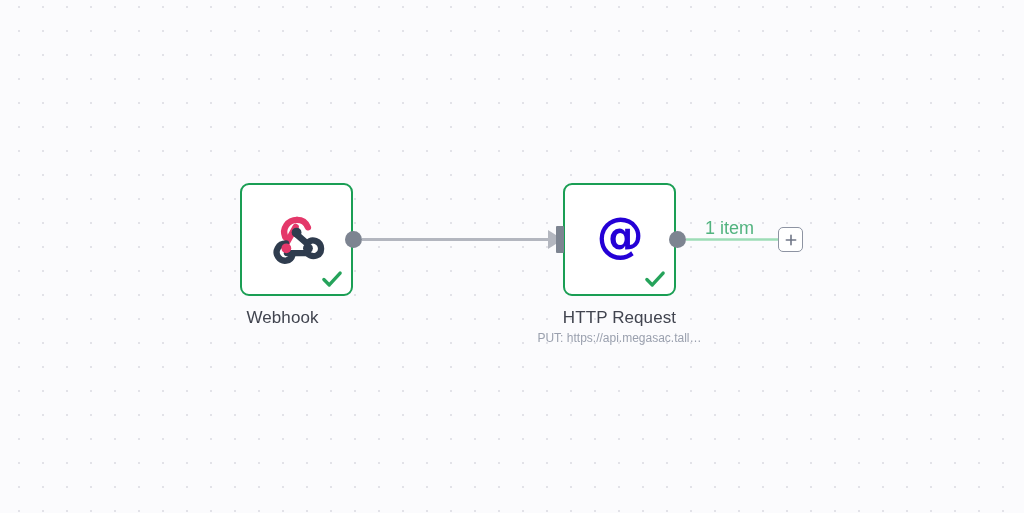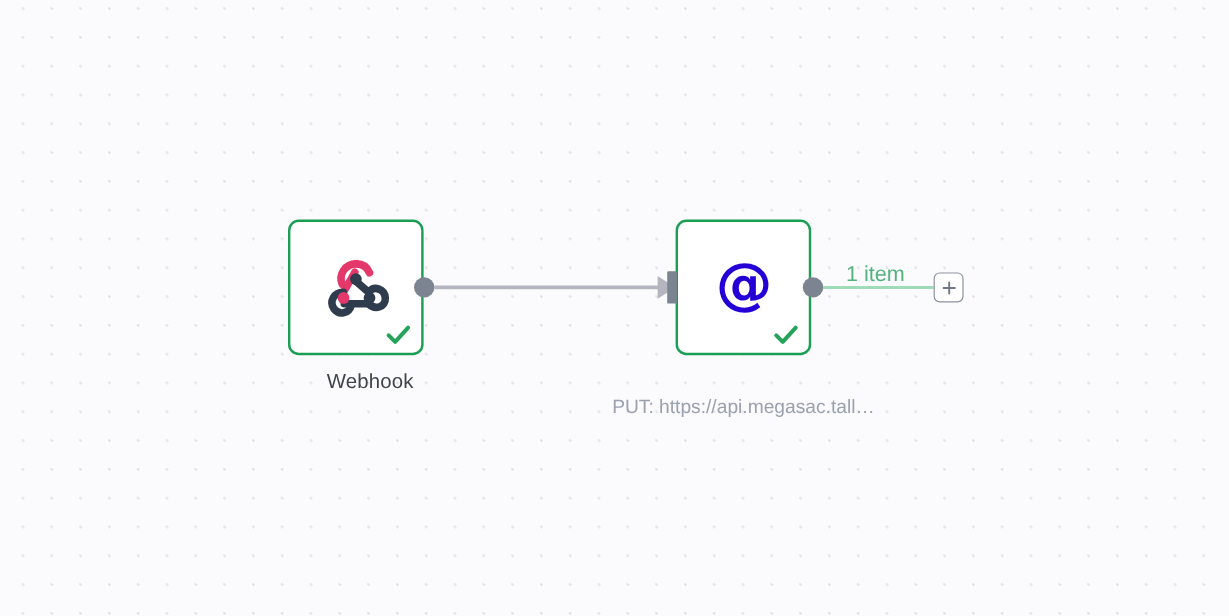--- a/index.html
+++ b/index.html
@@ -75,21 +75,21 @@
     position: absolute;
     text-align: center;
     font-size: 17px;
     color: #41444f;
     white-space: nowrap;
     letter-spacing: 0.1px;
   }
   .node-sublabel {
     position: absolute;
     text-align: center;
-    font-size: 16px;
+    font-size: 12px;
     color: #9aa0ae;
     white-space: nowrap;
   }
   .edge-label {
     position: absolute;
     font-size: 18px;
     color: #52b37f;
     white-space: nowrap;
   }
 
@@ -144,32 +144,33 @@
 
       <circle cx="31.5" cy="23.5" r="5.6" fill="#2f3c4e"></circle>
       <circle cx="19.8" cy="41.5" r="5.6" fill="#e4386a"></circle>
       <circle cx="44.5" cy="41.5" r="5.6" fill="#2f3c4e"></circle>
     </svg>
     <svg class="node-check" viewBox="0 0 24 24">
       <path d="M4.5 12.5 L9.5 17.5 L19.5 6.5" fill="none" stroke="#26a35b" stroke-width="3.1" stroke-linecap="round" stroke-linejoin="round"></path>
     </svg>
   </div>
   <div class="port-out" style="left:345px; top:231px;"></div>
-  <div class="node-label" style="left:217px; top:308px; width:183px;">Webhook</div>
+  <div class="node-label" style="left:191px; top:308px; width:183px;">Webhook</div>
 
   <div class="node" style="left:563px; top:183px;">
     <svg class="node-icon" viewBox="0 0 64 64">
       <text x="32" y="46" text-anchor="middle" font-family="'DejaVu Sans', sans-serif" font-size="54" font-weight="bold" fill="#2400d6">@</text>
     </svg>
     <svg class="node-check" viewBox="0 0 24 24">
       <path d="M4.5 12.5 L9.5 17.5 L19.5 6.5" fill="none" stroke="#26a35b" stroke-width="3.1" stroke-linecap="round" stroke-linejoin="round"></path>
     </svg>
   </div>
   <div class="port-in" style="left:556px; top:226px;"></div>
   <div class="port-out" style="left:669px; top:231px;"></div>
+  <div class="node-label" style="left:528px; top:308px; width:183px;">HTTP Request</div>
   <div class="node-sublabel" style="left:495px; top:331px; width:249px;">PUT: https://api.megasac.tall…</div>
 
   <div class="edge-label" style="left:705px; top:218px;">1 item</div>
 
   <div class="add-button" style="left:778px; top:227px;">
     <svg viewBox="0 0 24 24" width="16" height="16">
       <path d="M12 5 L12 19 M5 12 L19 12" stroke="#6f7686" stroke-width="2.4" stroke-linecap="round"></path>
     </svg>
   </div>
 

